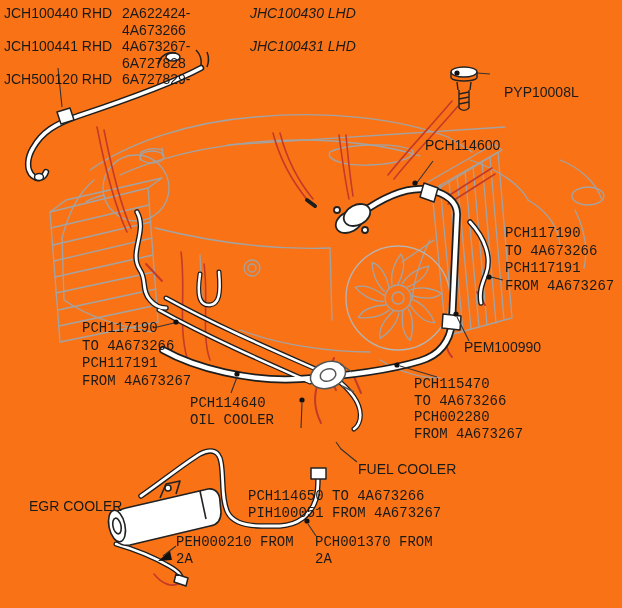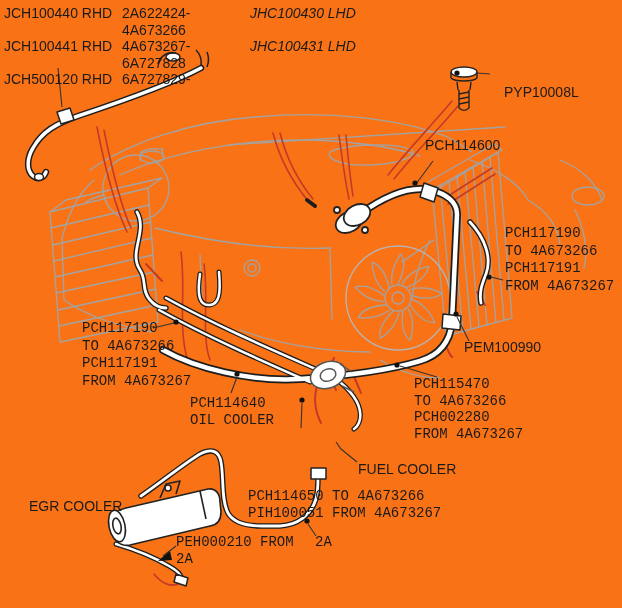--- a/index.html
+++ b/index.html
@@ -281,16 +281,17 @@
   </div>
 
   <div class="lbl" style="left:16px;top:498px;margin-left:13px;">EGR COOLER</div>
 
   <div class="lbl" style="left:176px;top:534px;">
     <div class="ln">PEH000210 FROM</div>
     <div class="ln">2A</div>
   </div>
 
   <div class="lbl" style="left:315px;top:534px;">
+    <div class="ln">PCH001370 FROM</div>
     <div class="ln">2A</div>
   </div>
 
 </div>
 
 </body></html>

